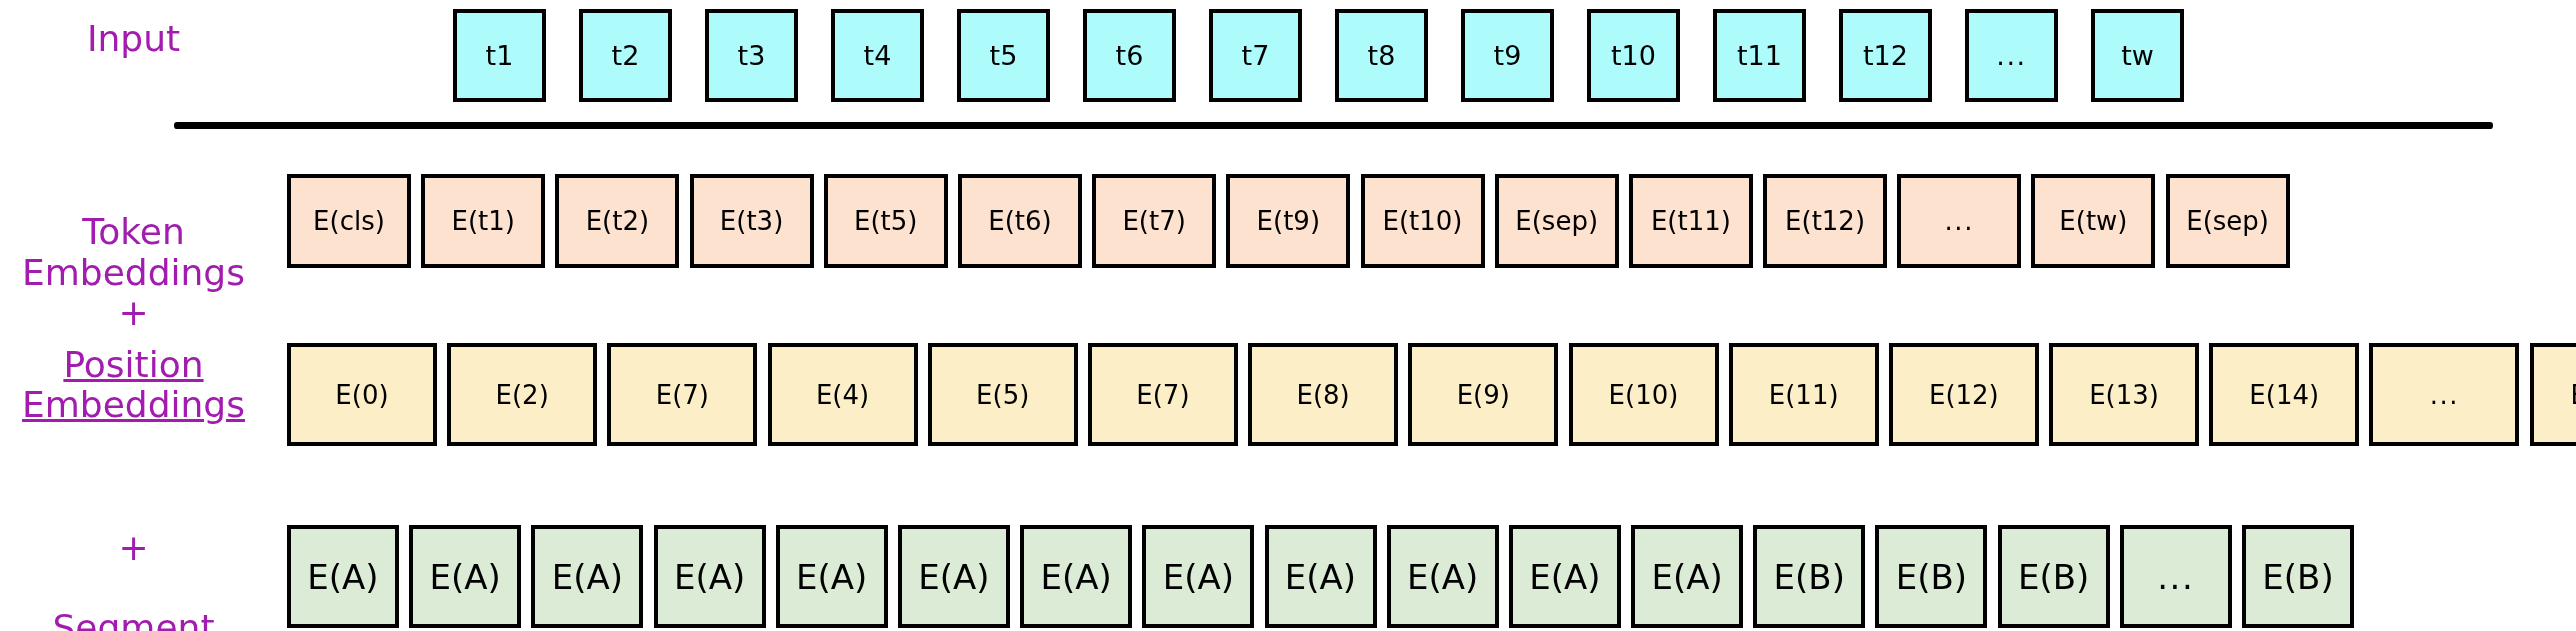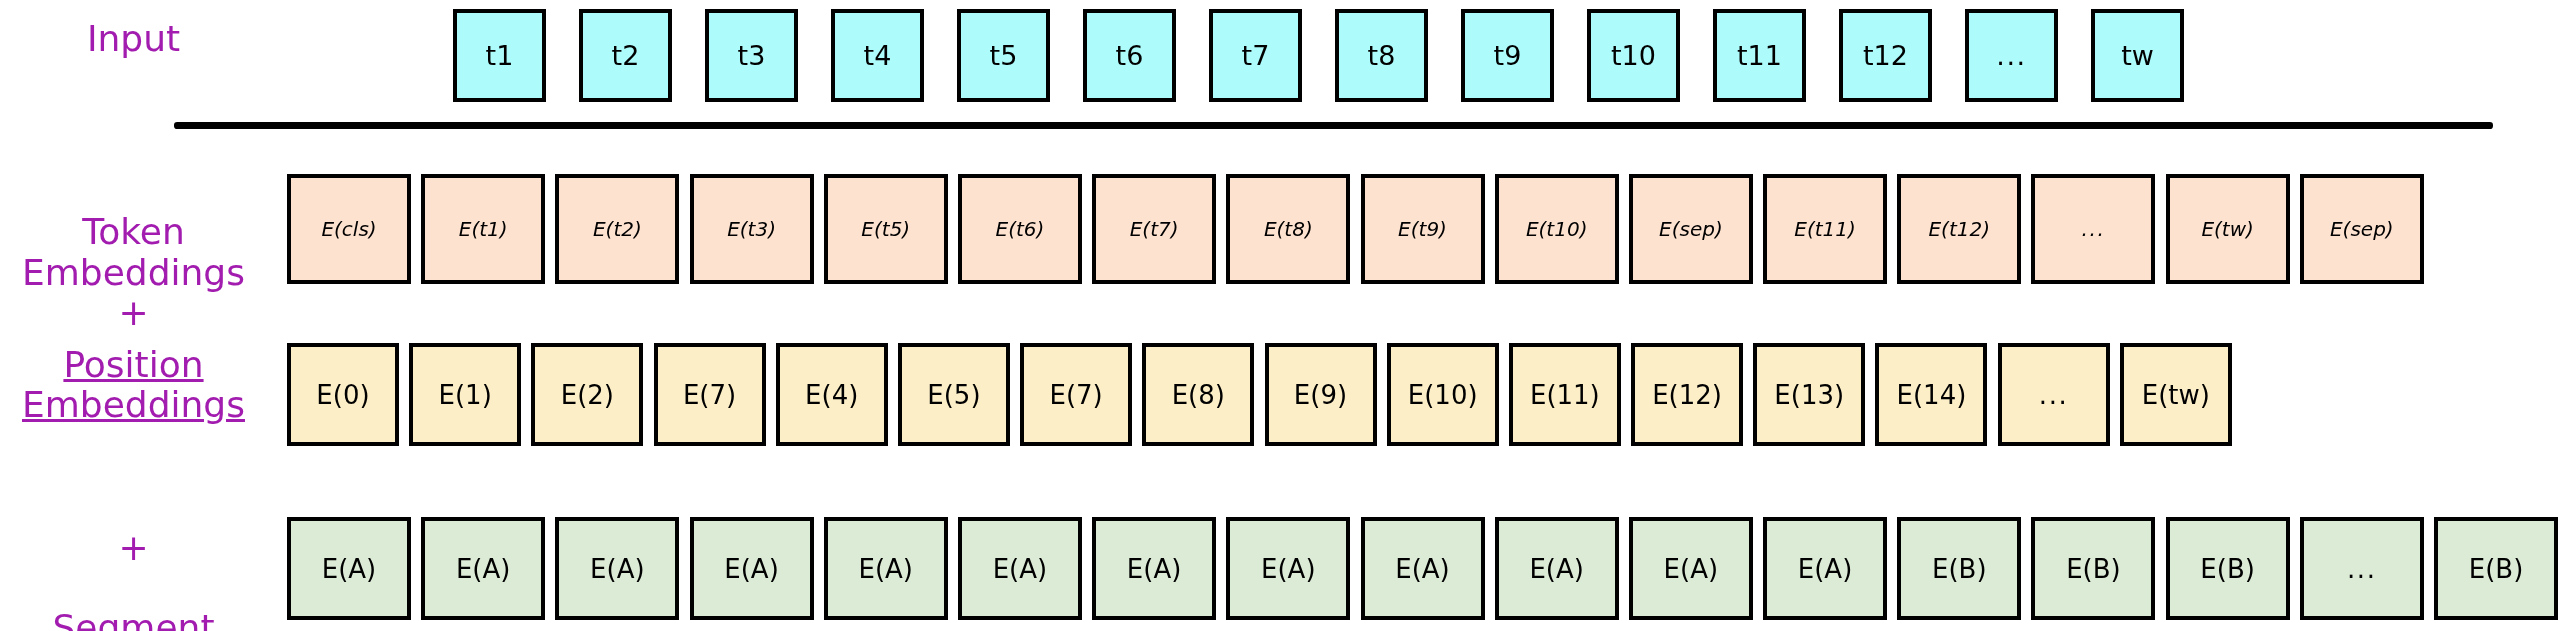--- a/index.html
+++ b/index.html
@@ -89,53 +89,53 @@
   }
   #row-input .cell:last-child { margin-right: 8px; }
 
   
   #row-token {
     left: 287px;
     top: 174px;
   }
   #row-token .cell {
     width: 124px;
-    height: 110px;
+    height: 94px;
     margin-right: 10.2px;
-    font-size: 20px;
+    font-size: 26px;
     background: #fde2d0;
-    font-style: italic;
   }
   #row-token .cell:last-child { margin-right: 0; }
 
   
   #row-position {
     left: 287px;
     top: 343px;
   }
   #row-position .cell {
-    width: 112px;
+    width: 150px;
     height: 103px;
     margin-right: 10.2px;
     font-size: 26px;
     background: #fcefc8;
   }
   #row-position .cell:last-child { margin-right: 0; }
 
   
   #row-segment {
     left: 287px;
     top: 517px;
   }
   #row-segment .cell {
-    width: 124px;
+    width: 112px;
     height: 103px;
     margin-right: 10.2px;
-    font-size: 26px;
+    font-size: 34px;
     background: #dcebd6;
+    margin-top: 8px;
   }
   #row-segment .cell:last-child { margin-right: 0; }
 
   .ellipsis-cell { letter-spacing: 1.6px; }
 </style>
 </head>
 <body>
 
 <div class="canvas">
 
@@ -176,34 +176,32 @@
     </div>
 
   <div class="row" id="row-token">
       <div class="cell">E(cls)</div>
       <div class="cell">E(t1)</div>
       <div class="cell">E(t2)</div>
       <div class="cell">E(t3)</div>
       <div class="cell">E(t5)</div>
       <div class="cell">E(t6)</div>
       <div class="cell">E(t7)</div>
-      <div class="cell">E(t8)</div>
       <div class="cell">E(t9)</div>
       <div class="cell">E(t10)</div>
       <div class="cell">E(sep)</div>
       <div class="cell">E(t11)</div>
       <div class="cell">E(t12)</div>
       <div class="cell ellipsis-cell">...</div>
       <div class="cell">E(tw)</div>
       <div class="cell">E(sep)</div>
     </div>
 
   <div class="row" id="row-position">
       <div class="cell">E(0)</div>
-      <div class="cell">E(1)</div>
       <div class="cell">E(2)</div>
       <div class="cell">E(7)</div>
       <div class="cell">E(4)</div>
       <div class="cell">E(5)</div>
       <div class="cell">E(7)</div>
       <div class="cell">E(8)</div>
       <div class="cell">E(9)</div>
       <div class="cell">E(10)</div>
       <div class="cell">E(11)</div>
       <div class="cell">E(12)</div>

